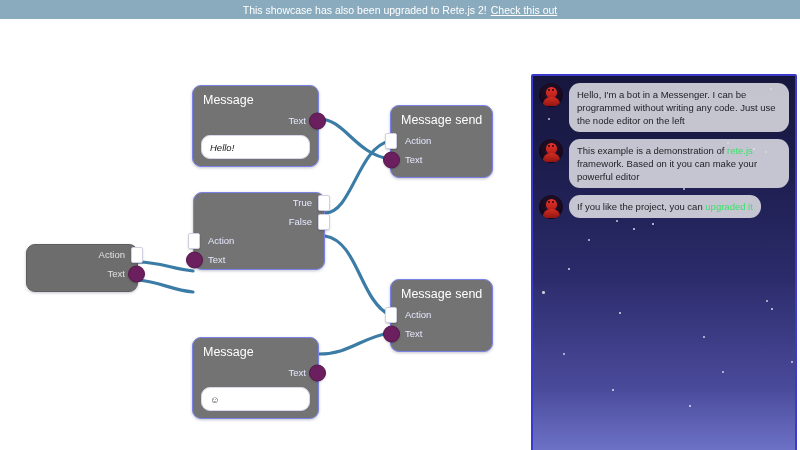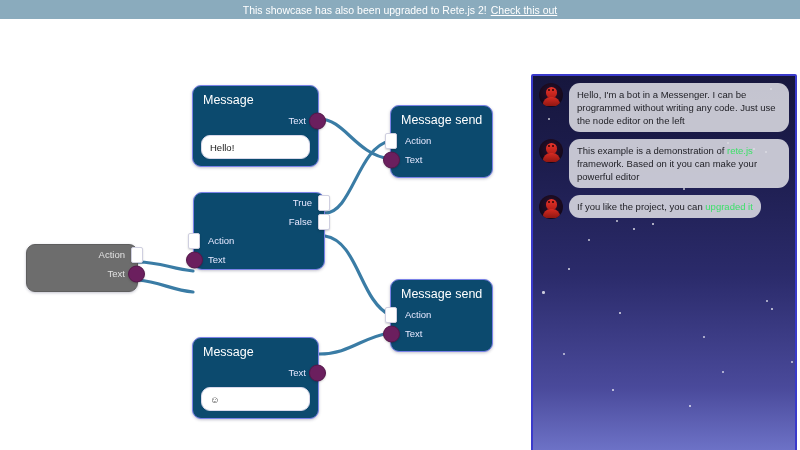--- a/index.html
+++ b/index.html
@@ -57,21 +57,21 @@
     left: 0; top: 0;
     width: 800px; height: 431px;
     pointer-events: none;
   }
 
   
   .node {
     position: absolute;
     box-sizing: border-box;
     border-radius: 9px;
-    background: #0c4a6e;
+    background: #737373;
     border: 1px solid #7a82e8;
     box-shadow: 0 1px 3px rgba(40,40,80,0.28);
     padding: 0;
   }
   .node.gray {
     background: #6d6d6d;
     border-color: #5e5e5e;
   }
   .node-title {
     color: #ffffff;
@@ -125,20 +125,21 @@
     background: #ffffff;
     border: 1px solid #d8d8ea;
     display: flex;
     align-items: center;
     padding: 8px 8px;
     font-size: 9.5px;
     color: #1a1a1a;
     box-sizing: border-box;
     overflow: hidden;
     white-space: nowrap;
+    font-style: italic;
   }
 
   
   .chat {
     position: absolute;
     left: 531px; top: 28px;
     width: 266px;
     height: 420px;
     border: 2px solid #3a3acb;
     border-radius: 2px;

